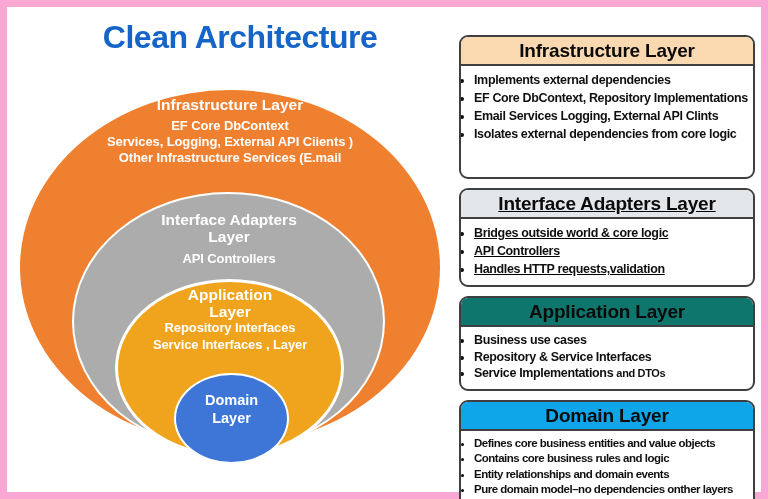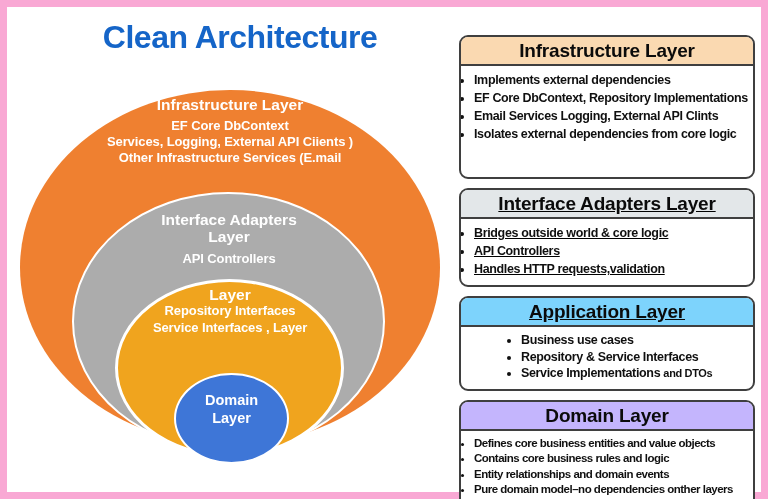--- a/index.html
+++ b/index.html
@@ -46,21 +46,21 @@
   }
   .panel-header{
     border-bottom:2px solid #3F3F3F;text-align:center;font-weight:bold;
     font-size:19px;color:#0B0B0B;padding:3px 0 2px 0;letter-spacing:-0.2px;
   }
   .panel ul{margin:5px 0 7px 0;padding-left:13px;}
   .panel li{
     font-size:12.5px;font-weight:bold;color:#101010;line-height:18px;
     letter-spacing:-0.35px;padding-right:2px;
   }
-  .panel.p3 li{line-height:16.5px;margin-left:47px;}
+  .panel.p3 li{line-height:16.5px;}
   .panel.p4 li{font-size:11.5px;line-height:15.5px;letter-spacing:-0.5px;}
   .dtos-suffix{font-size:11px;font-weight:bold;}
   .panel.p1{min-height:144px;}
   .panel.p2{min-height:89px;text-decoration:underline;}
   .panel.p3{min-height:88px;}
   .panel.p4{min-height:107px;}
 </style>
 </head>
 <body>
 
@@ -82,20 +82,21 @@
     </div>
 
     <div class="etext ia-text">
       <div class="etitle">Interface Adapters</div>
       <div class="etitle">Layer</div>
       <div class="egap"></div>
       <div class="eline">API Controllers</div>
     </div>
 
     <div class="etext app-text">
+      <div class="etitle">Application</div>
       <div class="etitle">Layer</div>
       <div class="eline">Repository Interfaces</div>
       <div class="eline">Service Interfaces  , Layer</div>
     </div>
 
     <div class="etext domain-text">
       <div class="etitle">Domain</div>
       <div class="etitle">Layer</div>
     </div>
   </div>
@@ -115,30 +116,30 @@
     <section class="panel p2">
       <div class="panel-header" style="background-color: rgb(227, 231, 233);">Interface Adapters Layer</div>
       <ul>
         <li>Bridges outside world &amp; core logic</li>
         <li>API Controllers</li>
         <li>Handles HTTP requests,validation</li>
       </ul>
     </section>
 
     <section class="panel p3">
-      <div class="panel-header" style="background-color: #7dd3fc; text-decoration: underline;">Application Layer</div>
+      <div class="panel-header" style="background-color: #0f766e;">Application Layer</div>
       <ul>
         <li>Business use cases</li>
         <li>Repository &amp; Service Interfaces</li>
         <li><span>Service Implementations </span><span class="dtos-suffix">and DTOs</span></li>
       </ul>
     </section>
 
     <section class="panel p4">
-      <div class="panel-header" style="background-color: #c4b5fd;">Domain Layer</div>
+      <div class="panel-header" style="background-color: #0ea5e9;">Domain Layer</div>
       <ul>
         <li>Defines core business entities and value objects</li>
         <li>Contains core business rules and logic</li>
         <li>Entity relationships and domain events</li>
         <li>Pure domain model–no dependencies onther layers</li>
         <li>Foundation for the entire application logic</li>
       </ul>
     </section>
 
   </div>

